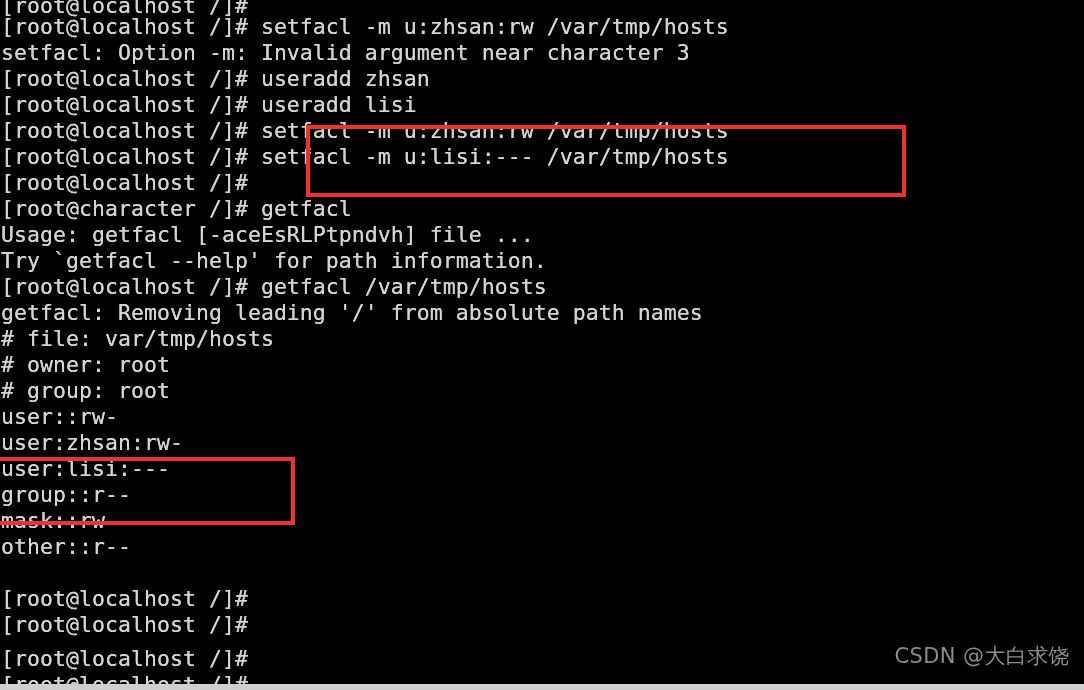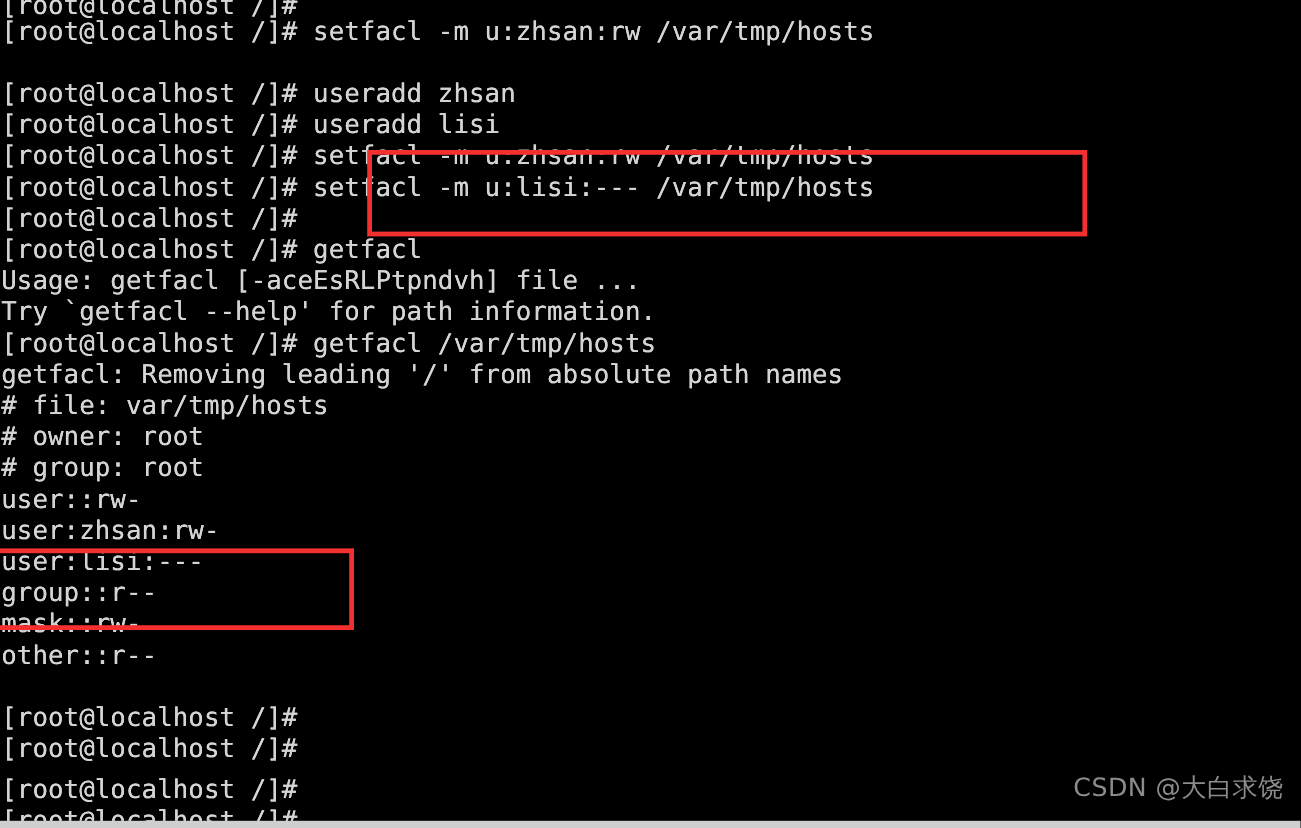--- a/index.html
+++ b/index.html
@@ -80,26 +80,27 @@
 </style>
 </head>
 <body>
 
 <div id="screen">
 
   <div id="terminal">
 
     <div class="line" style="top:-7px"><span class="line-inner">[root@localhost /]#</span></div>
     <div class="line" style="top:14px"><span class="line-inner">[root@localhost /]# setfacl -m u:zhsan:rw /var/tmp/hosts</span></div>
+    <div class="line" style="top:40px"><span class="line-inner">setfacl: Option -m: Invalid argument near character 3</span></div>
     <div class="line" style="top:66px"><span class="line-inner">[root@localhost /]# useradd zhsan</span></div>
     <div class="line" style="top:92px"><span class="line-inner">[root@localhost /]# useradd lisi</span></div>
     <div class="line" style="top:118px"><span class="line-inner">[root@localhost /]# setfacl -m u:zhsan:rw /var/tmp/hosts</span></div>
     <div class="line" style="top:144px"><span class="line-inner">[root@localhost /]# setfacl -m u:lisi:--- /var/tmp/hosts</span></div>
     <div class="line" style="top:170px"><span class="line-inner">[root@localhost /]#</span></div>
-    <div class="line" style="top:196px"><span class="line-inner">[root@localhost /]# getfacl</span></div>
+    <div class="line" style="top:196px"><span class="line-inner">[root@character /]# getfacl</span></div>
     <div class="line" style="top:222px"><span class="line-inner">Usage: getfacl [-aceEsRLPtpndvh] file ...</span></div>
     <div class="line" style="top:248px"><span class="line-inner">Try `getfacl --help' for path information.</span></div>
     <div class="line" style="top:274px"><span class="line-inner">[root@localhost /]# getfacl /var/tmp/hosts</span></div>
     <div class="line" style="top:300px"><span class="line-inner">getfacl: Removing leading '/' from absolute path names</span></div>
     <div class="line" style="top:326px"><span class="line-inner"># file: var/tmp/hosts</span></div>
     <div class="line" style="top:352px"><span class="line-inner"># owner: root</span></div>
     <div class="line" style="top:378px"><span class="line-inner"># group: root</span></div>
     <div class="line" style="top:404px"><span class="line-inner">user::rw-</span></div>
     <div class="line" style="top:430px"><span class="line-inner">user:zhsan:rw-</span></div>
     <div class="line" style="top:456px"><span class="line-inner">user:lisi:---</span></div>

